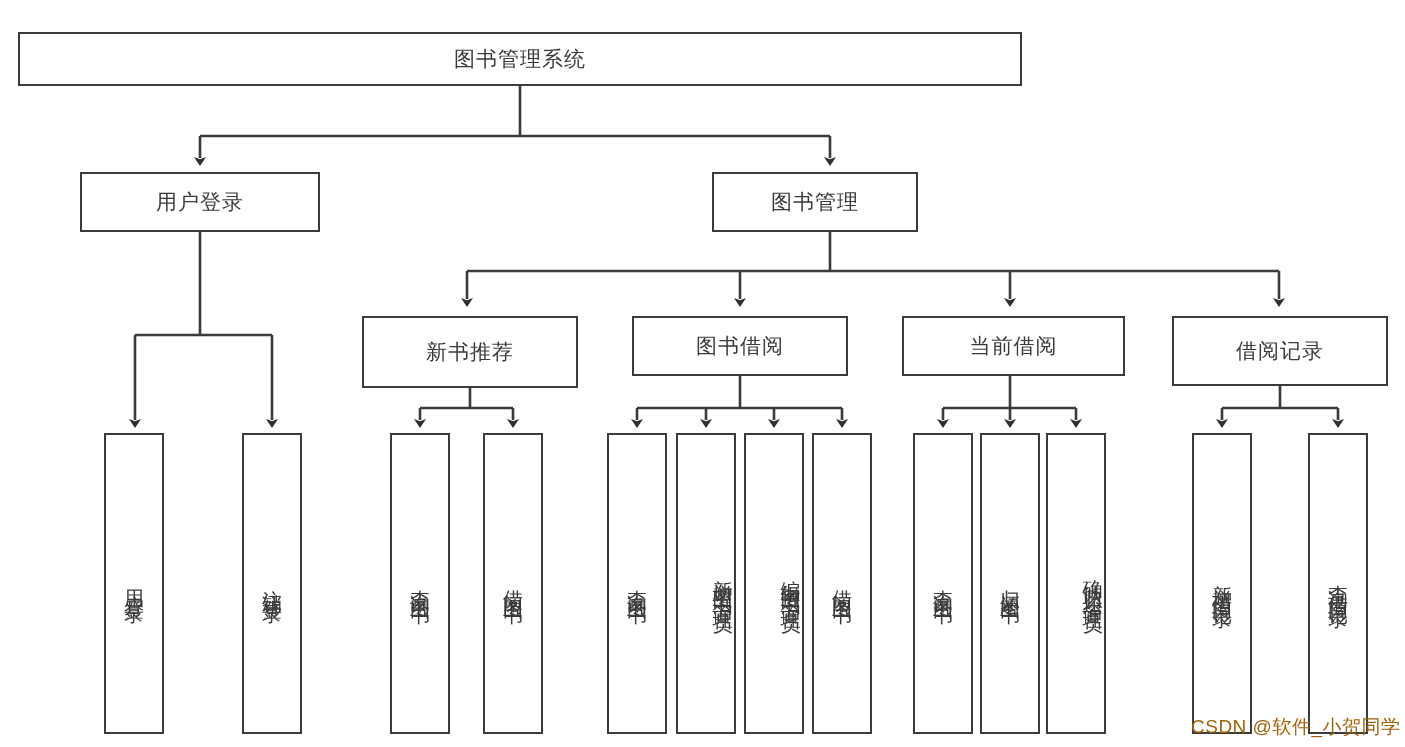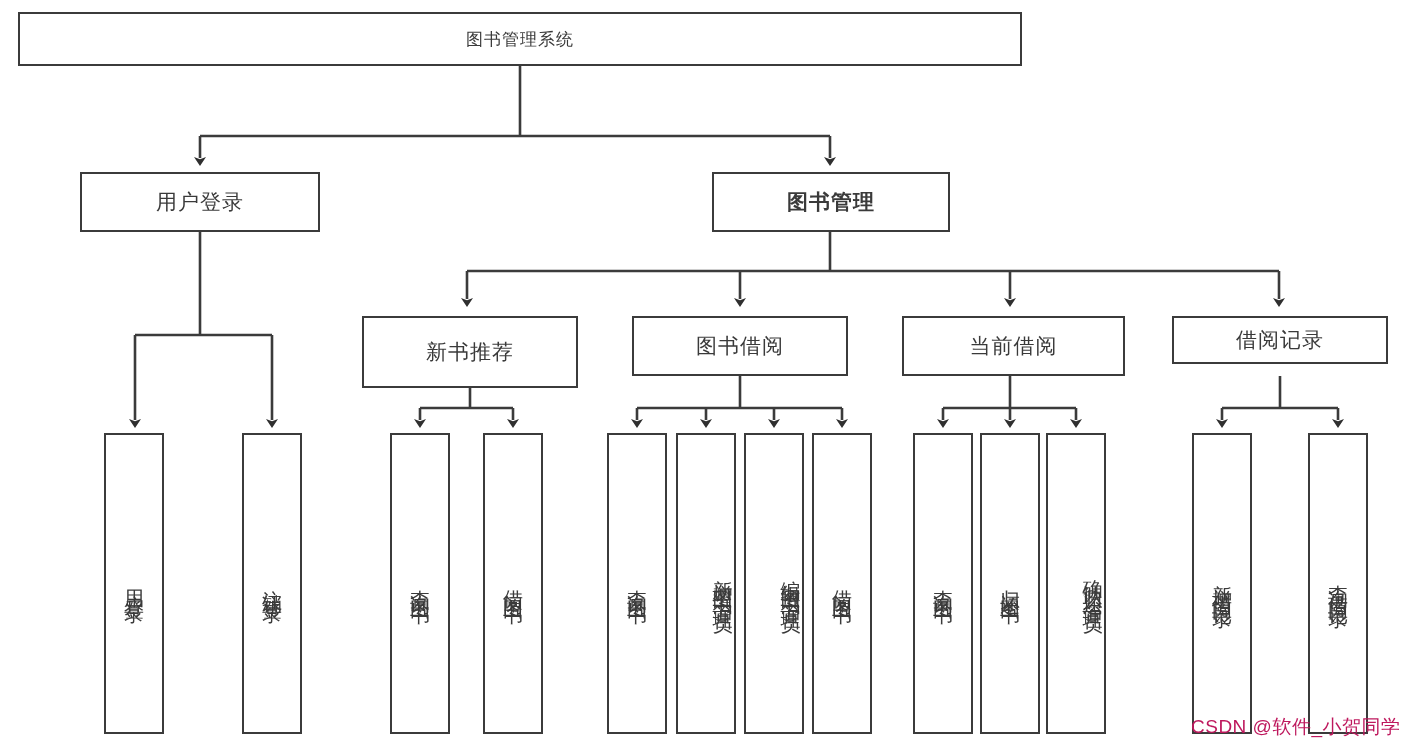--- a/index.html
+++ b/index.html
@@ -34,43 +34,44 @@
     justify-content: center;
     color: #3a3a3a;
     z-index: 2;
   }
   .node-h {
     font-size: 21px;
     letter-spacing: 1px;
     line-height: 1.1;
   }
   .node-root {
-    font-size: 17px;
+    font-size: 21px;
     letter-spacing: 1px;
+    margin-top: 20px;
   }
   .node-v {
     writing-mode: vertical-rl;
     text-orientation: upright;
     font-size: 20px;
     letter-spacing: 5px;
     line-height: 1.15;
     align-items: flex-start;
     justify-content: center;
     padding-top: 6px;
   }
   .node-v.center-v {
     align-items: center;
     padding-top: 0;
   }
   .watermark {
     position: absolute;
     left: 1191px;
     top: 714px;
     font-size: 19px;
-    color: #be185d;
+    color: #a16207;
     white-space: nowrap;
     z-index: 5;
     letter-spacing: 0.5px;
   }
 </style>
 </head>
 <body>
 
 <div id="canvas">
 
@@ -124,34 +125,34 @@
     </g>
   </svg>
 
   <div class="node node-root" style="left:18px; top:12px; width:1004px; height:54px;">
     <span>图书管理系统</span>
   </div>
 
   <div class="node node-h" style="left:80px; top:172px; width:240px; height:60px;">
     <span>用户登录</span>
   </div>
-  <div class="node node-h" style="left:712px; top:172px; width:238px; height:60px;font-weight:bold;">
+  <div class="node node-h" style="left:712px; top:172px; width:206px; height:60px;">
     <span>图书管理</span>
   </div>
 
   <div class="node node-h" style="left:362px; top:316px; width:216px; height:72px;">
     <span>新书推荐</span>
   </div>
   <div class="node node-h" style="left:632px; top:316px; width:216px; height:60px;text-align:center;">
     <span>图书借阅</span>
   </div>
   <div class="node node-h" style="left:902px; top:316px; width:223px; height:60px;">
     <span>当前借阅</span>
   </div>
-  <div class="node node-h" style="left:1172px; top:316px; width:216px; height:48px;">
+  <div class="node node-h" style="left:1172px; top:316px; width:216px; height:70px;">
     <span>借阅记录</span>
   </div>
 
   <div class="node node-v center-v" style="left:104px; top:433px; width:60px; height:301px;">
     <span>用户登录</span>
   </div>
   <div class="node node-v center-v" style="left:242px; top:433px; width:60px; height:301px;">
     <span>注销登录</span>
   </div>
 

